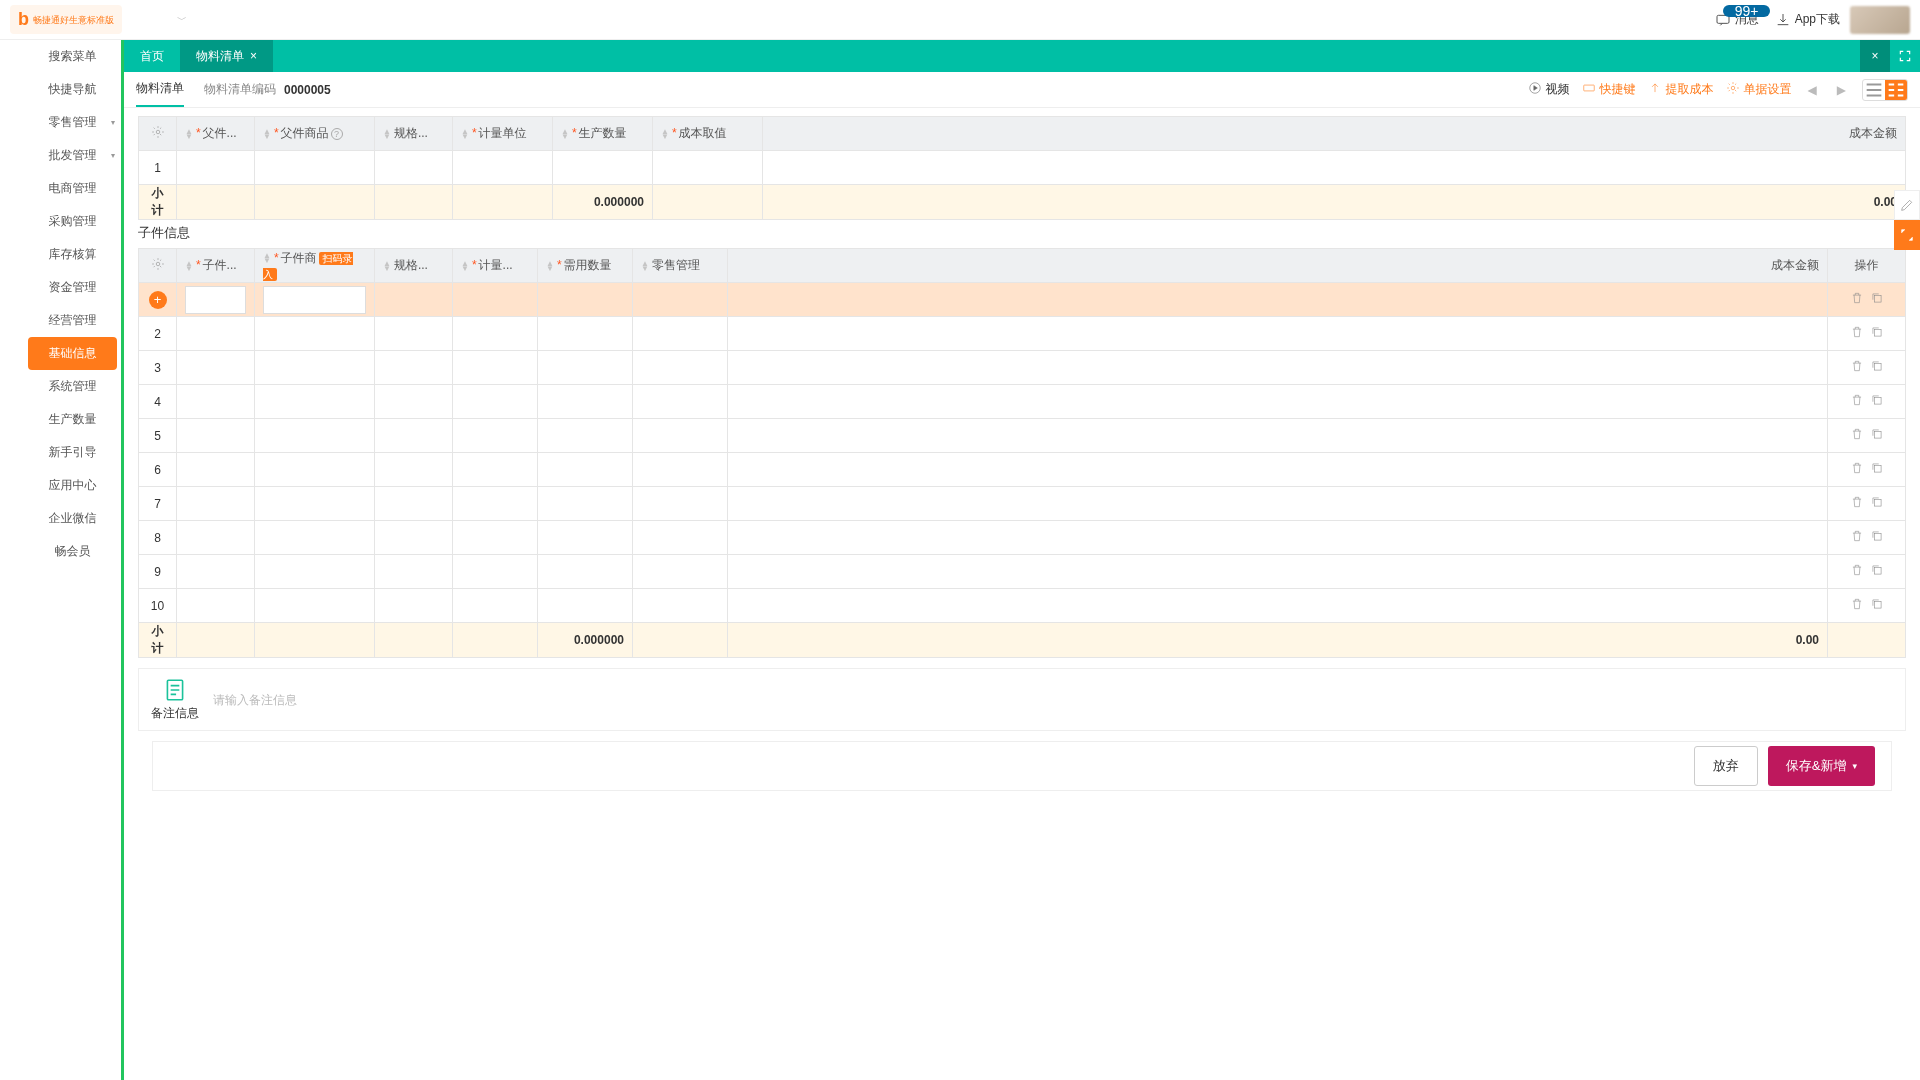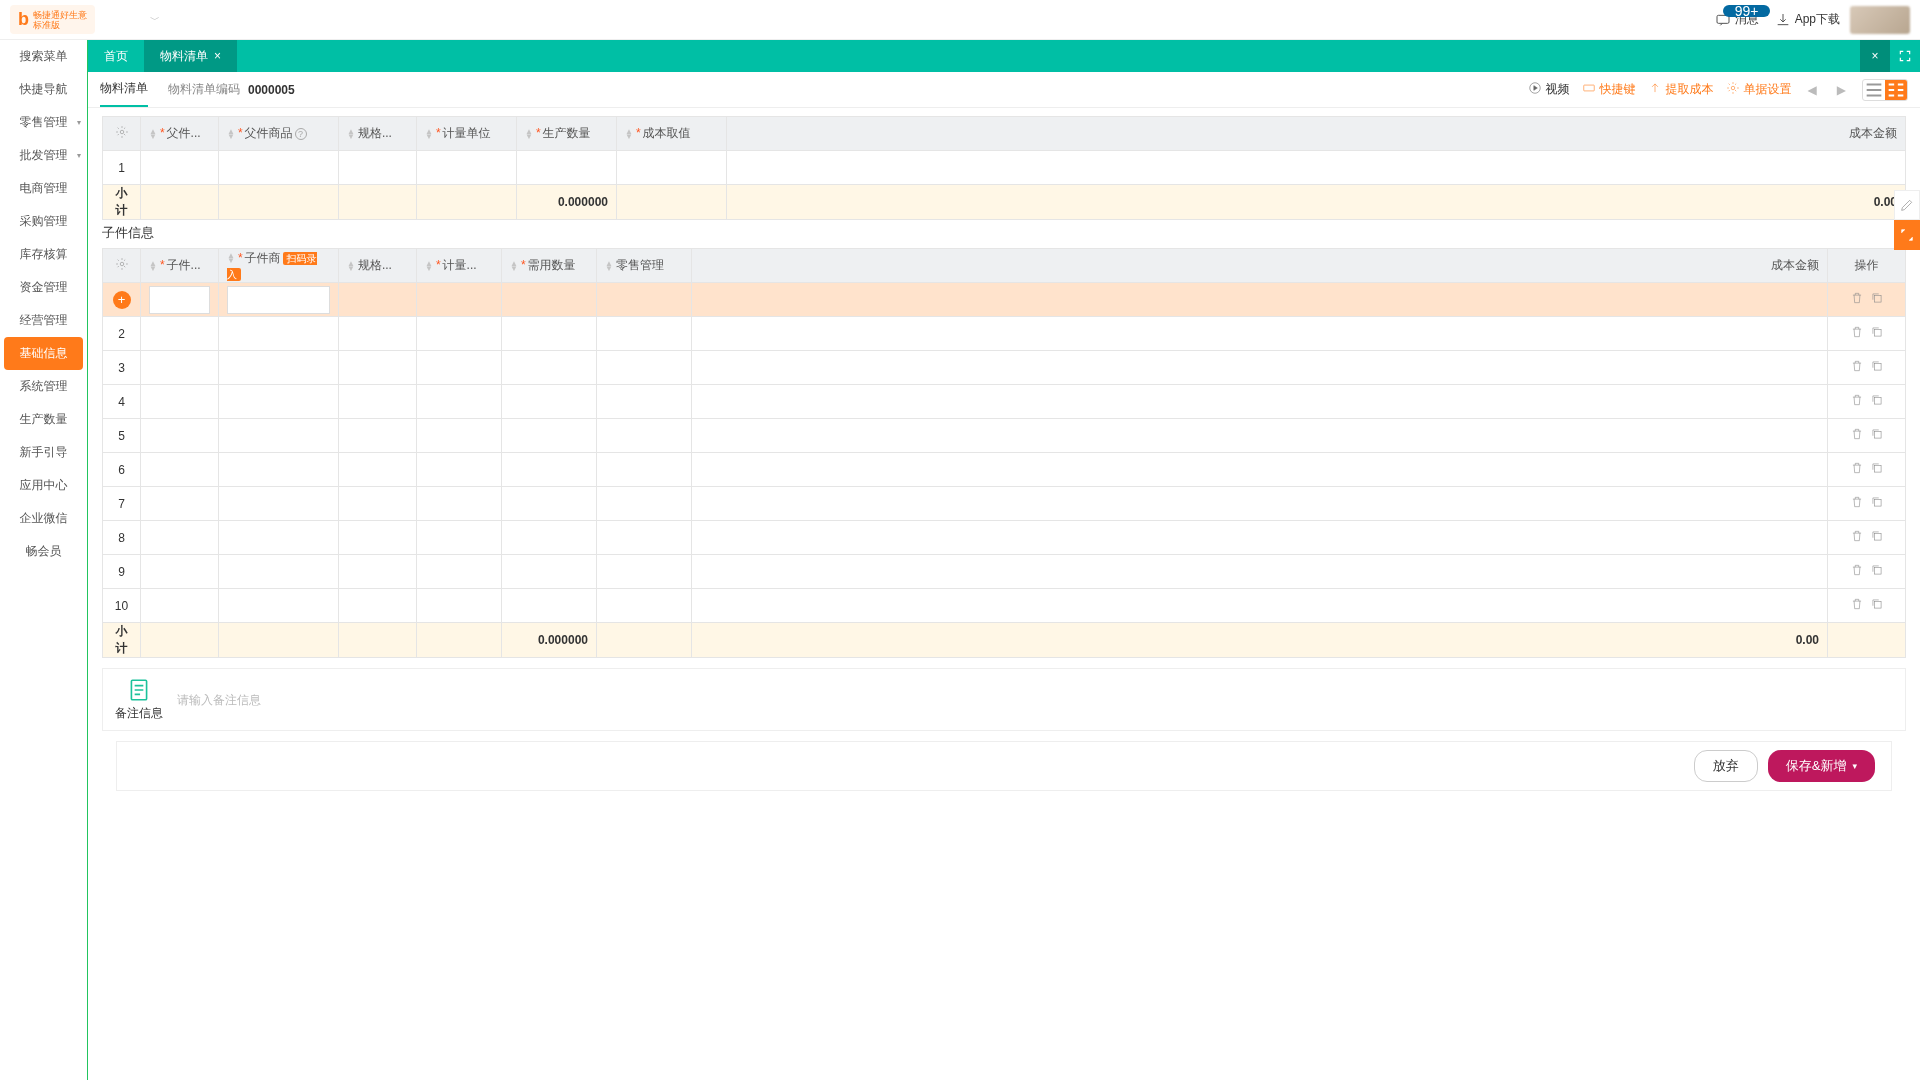--- a/index.html
+++ b/index.html
@@ -1,32 +1,32 @@
 <!DOCTYPE html>
 <html><head>
 <meta charset="utf-8">
 <style>
 * { box-sizing: border-box; margin: 0; padding: 0; }
 body { font-family: "Microsoft YaHei", Arial, sans-serif; font-size: 12px; color: #333; background: #fff; overflow: hidden; }
 
 .top-header { height: 40px; display: flex; align-items: center; padding: 0 10px; border-bottom: 1px solid #eee; }
 .logo-box { background: #fff5ec; padding: 4px 8px; border-radius: 4px; display: flex; align-items: center; gap: 4px; margin-right: 15px; }
 .logo-b { color: #ff7a1a; font-weight: bold; font-size: 18px; }
-.logo-txt { display: flex; flex-direction: column; font-size: 9px; line-height: 10px; }
+.logo-txt { display: flex; flex-direction: row; font-size: 9px; line-height: 10px; }
 .logo-txt span:first-child { color: #ff7a1a; }
 .logo-txt span:last-child { color: #ff7a1a; }
 .company-chev { margin-left: 40px; color: #bbb; font-size: 10px; }
 .spacer { flex: 1; }
 .hd-item { display: flex; align-items: center; gap: 4px; margin-left: 16px; cursor: pointer; position: relative; }
 .hd-item svg { width: 16px; height: 16px; stroke: #555; fill: none; stroke-width: 1.5; }
 .badge { position: absolute; top: -6px; left: 8px; background: #0369a1; color: #fff; border-radius: 8px; font-size: 14px; padding: 0 12px; line-height: 12px; }
 .avatar-blur { width: 60px; height: 28px; background: linear-gradient(135deg,#d8c9b8,#b8a690); border-radius: 3px; filter: blur(1px); margin-left: 10px; }
 
 .layout { display: flex; height: calc(100vh - 40px); }
-.side { width: 88px; border-right: 1px solid #22c55e; background: #fff; overflow-y: auto; }
+.side { width: 100px; border-right: 3px solid #22c55e; background: #fff; overflow-y: auto; margin-left: 24px; }
 .side-item { height: 33px; line-height: 33px; text-align: center; cursor: pointer; position: relative; font-size: 12px; color: #555; }
 .side-item.active { background: #ff7a1a; color: #fff; border-radius: 4px; margin: 0 4px; }
 .side-item .chev { position: absolute; right: 6px; font-size: 8px; color: #999; }
 
 .main { flex: 1; display: flex; flex-direction: column; }
 .tabbar { height: 32px; background: #00bfa5; display: flex; align-items: stretch; }
 .tab { padding: 0 16px; display: flex; align-items: center; color: #fff; cursor: pointer; gap: 6px; }
 .tab.active { background: #009985; }
 .tab-close { font-size: 12px; }
 .tabbar-right { margin-left: auto; display: flex; align-items: center; }
@@ -66,21 +66,21 @@
 .op-cell svg { width:14px; height:14px; stroke:#888; fill:none; margin:0 3px; cursor:pointer; }
 td input.cell-inp { width:100%; height:28px; border:1px solid #ddd; background:#fff; outline:none; }
 
 .remark-row { display:flex; align-items:center; gap:14px; background:#fff; border:1px solid #eee; margin:10px 0; padding:8px 12px; }
 .remark-icon { display:flex; flex-direction:column; align-items:center; gap:2px; }
 .remark-icon svg { width:26px; height:26px; stroke:#1cc29b; fill:none; stroke-width:1.5; }
 .remark-inp { flex:1; border:none; outline:none; font-size:12px; color:#15803d; }
 .remark-inp::placeholder { color:#bbb; }
 
 .footer { height:50px; border:1px solid #eee; display:flex; align-items:center; justify-content:flex-end; padding:0 16px; gap:10px; margin:0 14px 10px; }
-.btn { height:32px; padding:0 18px; border-radius:13px; cursor:pointer; display:flex; align-items:center; font-size:13px; }
+.btn { height:40px; padding:0 18px; border-radius:3px; cursor:pointer; display:flex; align-items:center; font-size:13px; }
 .btn-plain { border:1px solid #ccc; background:#fff; }
 .btn-pri { background:#be185d; color:#fff; border:none; }
 .btn-pri .chev { margin-left:6px; font-size:9px; }
 
 .float-tools { position:fixed; right:0; top:190px; display:flex; flex-direction:column; }
 .ft-btn { width:26px; height:30px; background:#fff; border:1px solid #eee; display:flex; align-items:center; justify-content:center; cursor:pointer; }
 .ft-btn.or { background:#ff7a1a; border-color:#ff7a1a; }
 .ft-btn svg { width:16px; height:16px; stroke:#888; fill:none; }
 .ft-btn.or svg { stroke:#fff; fill:#fff; }
 

